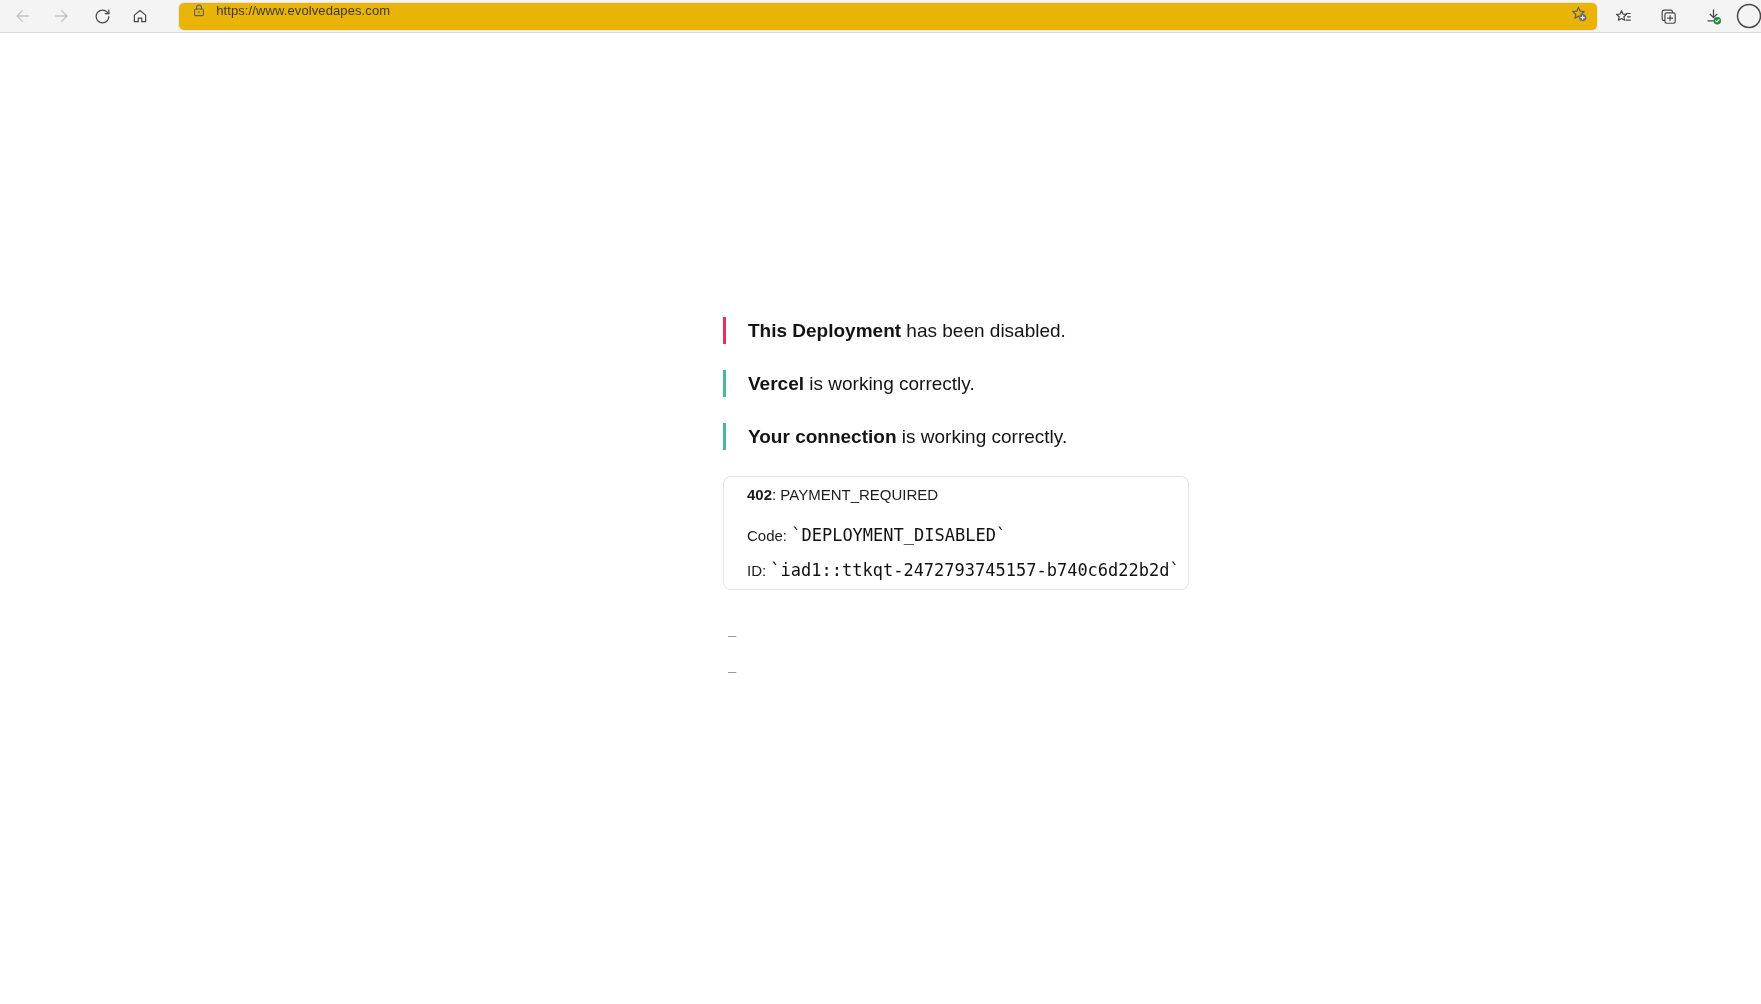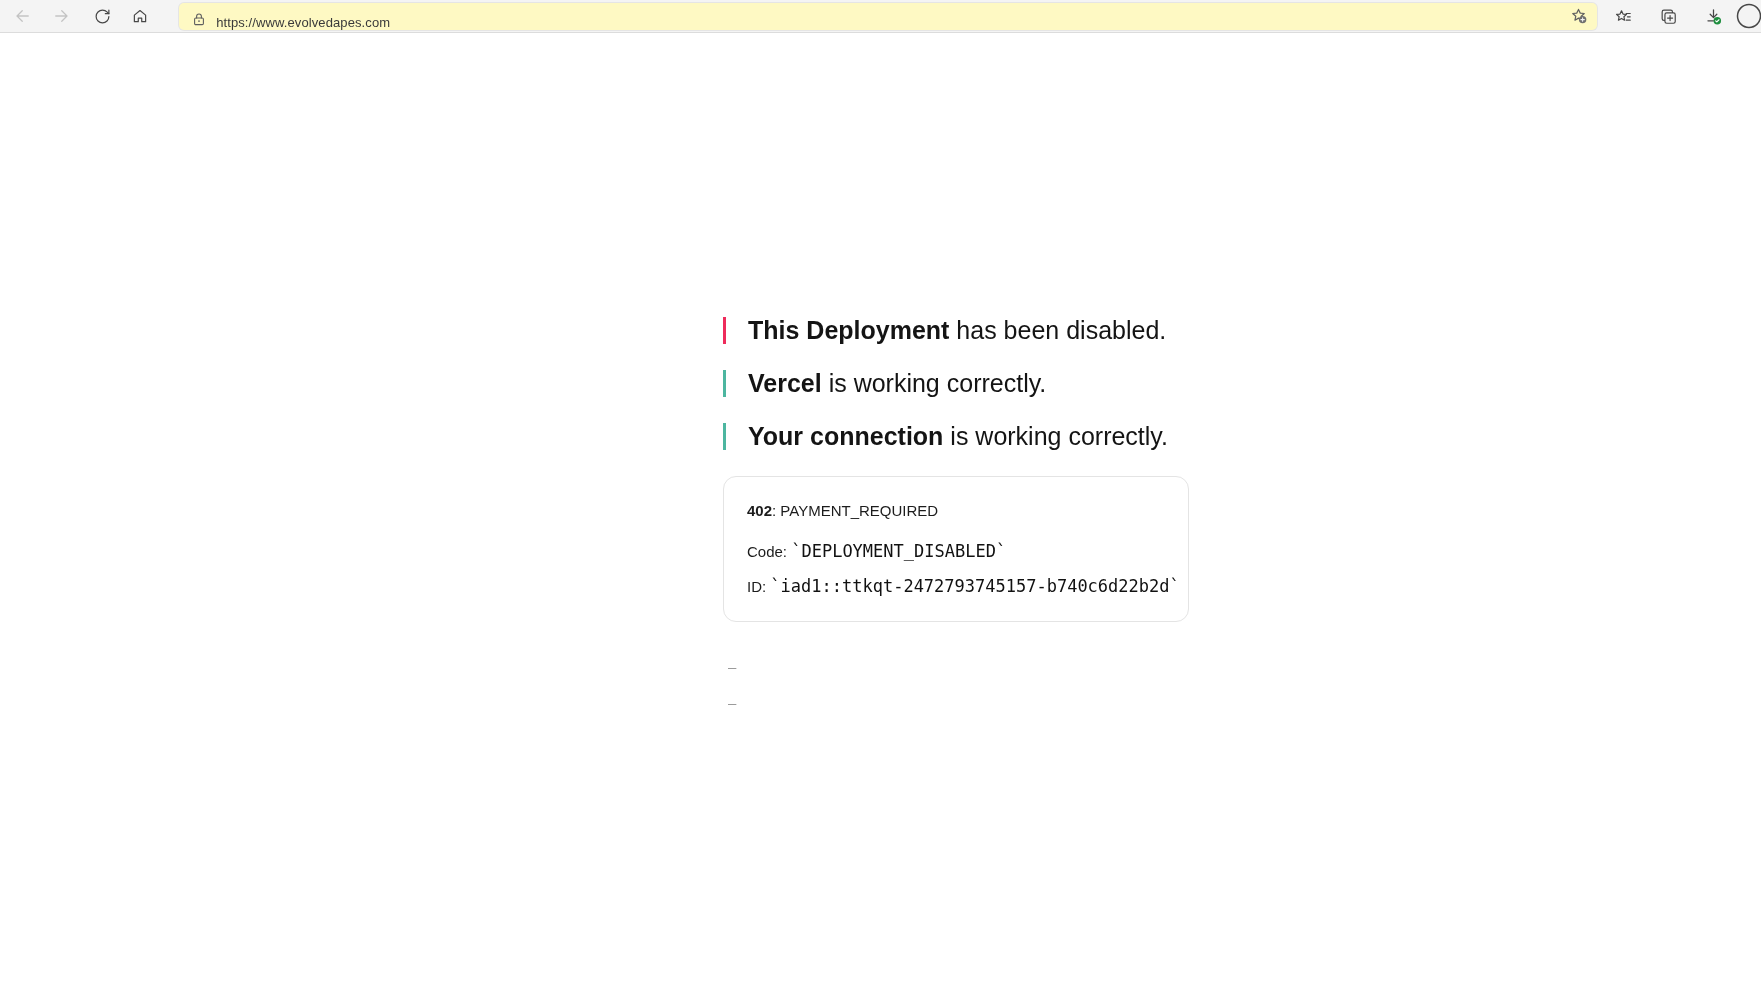--- a/index.html
+++ b/index.html
@@ -10,42 +10,42 @@
   
   .toolbar { position:relative; display:flex; align-items:center;
     width:100%; height:33px; background:#f4f4f4; border-bottom:1px solid #dcdcdc; }
   .nav-btn { width:30px; height:28px; border:none; background:transparent;
     display:flex; align-items:center; justify-content:center; cursor:pointer; padding:0; }
   .nav-btn svg { display:block; }
   .i-dark { color:#474747; }
   .i-dis  { color:#c3c3c3; }
   .i-gray { color:#5f5f5f; }
 
-  .address-bar { display:flex; align-items:flex-end; height:27px; width:1427px;
-    margin-left:24px; background:#fef9c3; border-radius:5px;
+  .address-bar { display:flex; align-items:flex-start; height:27px; width:1427px;
+    margin-left:24px; background:#eab308; border-radius:5px;
     box-shadow:0 0 0 1px rgba(0,0,0,0.06); padding:0 4px 0 13px; }
   .url-text { font-size:13px; color:#3a3a3a; margin-left:10px; white-space:nowrap;
     letter-spacing:.1px; }
   .bar-btn { margin-left:auto; width:28px; height:25px; border:none; background:transparent;
     display:flex; align-items:center; justify-content:center; cursor:pointer; padding:0; }
 
   .tb-right { display:flex; align-items:center; height:33px; }
   .profile-btn { width:26px; height:28px; overflow:hidden; border:none; background:transparent;
     padding:0; margin-left:6px; cursor:pointer; }
 
   
   .page { position:absolute; left:0; top:34px; width:1761px; height:970px; background:#fff; }
   .content { position:absolute; left:723px; top:283px; width:466px; }
 
   .status-line { border-left:3px solid #4db6a0; padding-left:22px;
-    font-size:25px; line-height:27px; color:#141414; margin-bottom:26px; white-space:nowrap; }
+    font-size:19px; line-height:27px; color:#141414; margin-bottom:26px; white-space:nowrap; }
   .status-line b { font-weight:700; }
 
-  .error-box { margin-top:2px; border:1px solid #e4e4e4; border-radius:13px;
-    padding:24px 23px; color:#1c1c1c; background:#fff; }
+  .error-box { margin-top:2px; border:1px solid #e4e4e4; border-radius:8px;
+    padding:8px 23px; color:#1c1c1c; background:#fff; }
   .error-box p { font-size:15px; line-height:20px; white-space:nowrap; }
   .error-box p.status { margin-bottom:20px; }
   .error-box p.code-line { margin-bottom:14px; }
   .error-box b { font-weight:700; }
   .mono { font-family:"DejaVu Sans Mono", monospace; font-size:17px; color:#111; }
 
   .notes { margin-top:35px; }
   .note { display:flex; font-size:15px; line-height:20px; color:#1c1c1c;
     padding-left:5px; margin-bottom:16px; white-space:nowrap; }
   .note .dash { width:19px; flex:none; color:#9b9b9b; }

